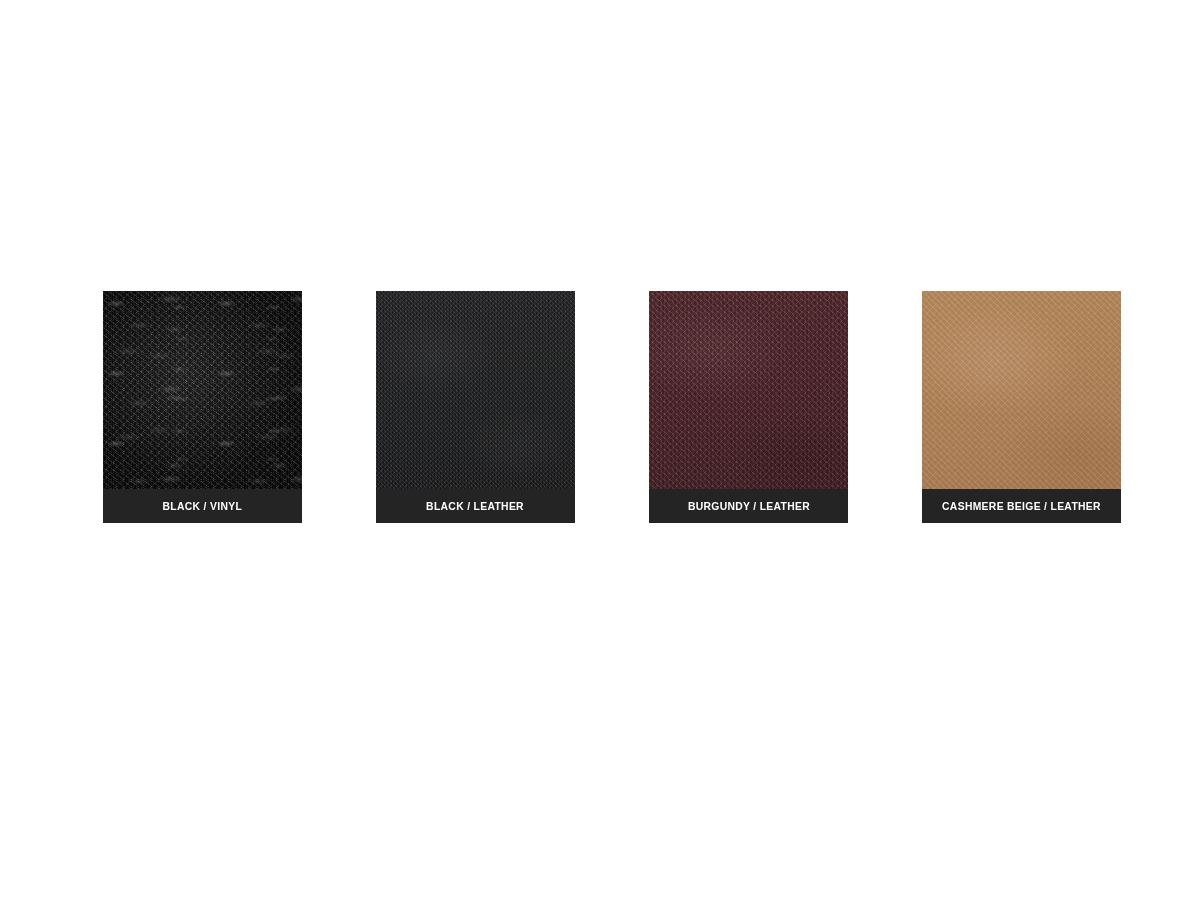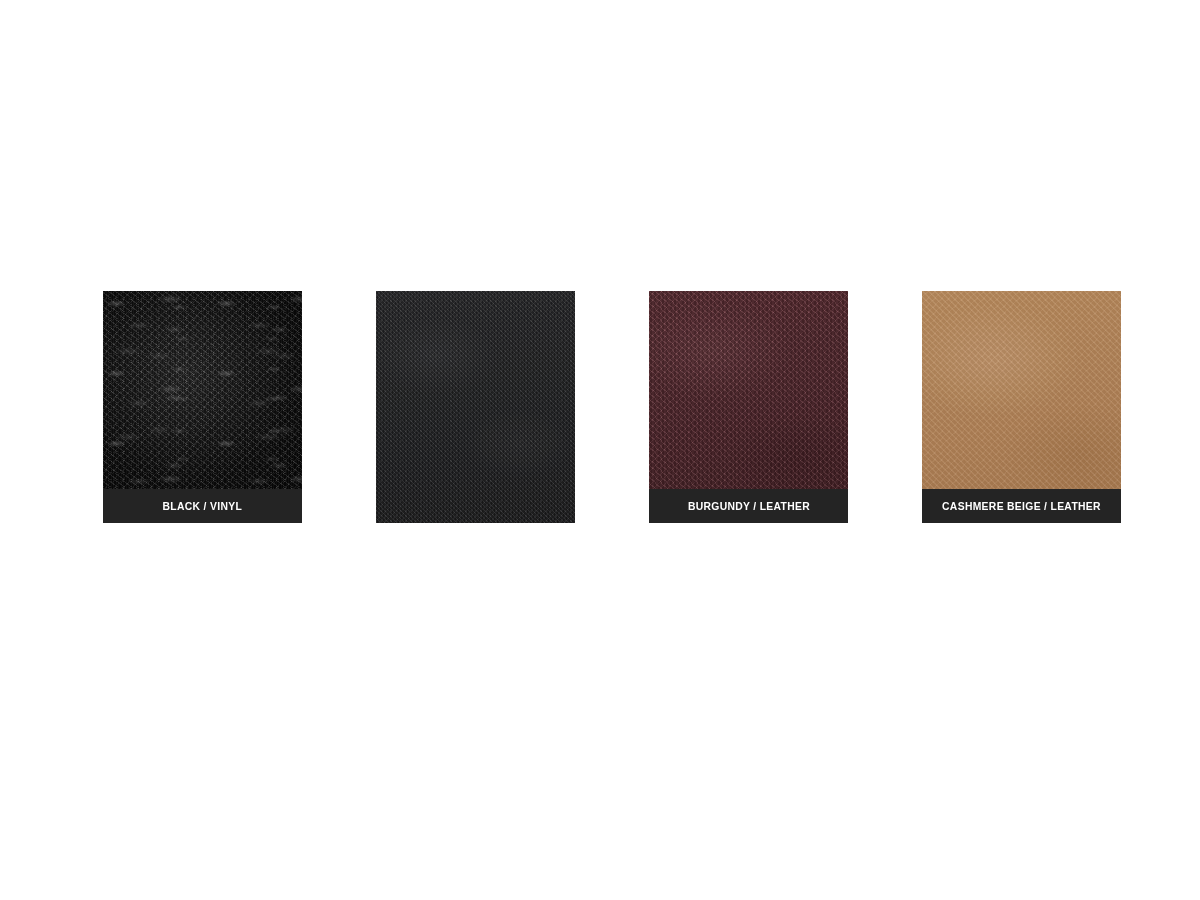--- a/index.html
+++ b/index.html
@@ -139,20 +139,23 @@
 
   <div class="swatch-card">
     <div class="swatch-texture tex-black-vinyl"></div>
     <div class="swatch-label-bar">
       <span class="swatch-label-text">BLACK / VINYL</span>
     </div>
   </div>
 
   <div class="swatch-card">
     <div class="swatch-texture tex-black-leather"></div>
+    <div class="swatch-label-bar">
+      <span class="swatch-label-text">BLACK / LEATHER</span>
+    </div>
   </div>
 
   <div class="swatch-card">
     <div class="swatch-texture tex-burgundy"></div>
     <div class="swatch-label-bar">
       <span class="swatch-label-text">BURGUNDY / LEATHER</span>
     </div>
   </div>
 
   <div class="swatch-card">

